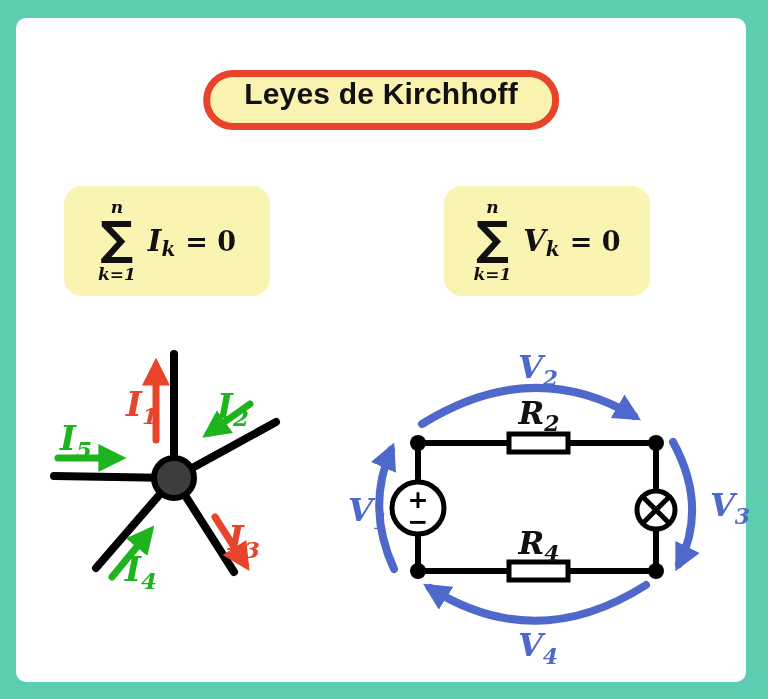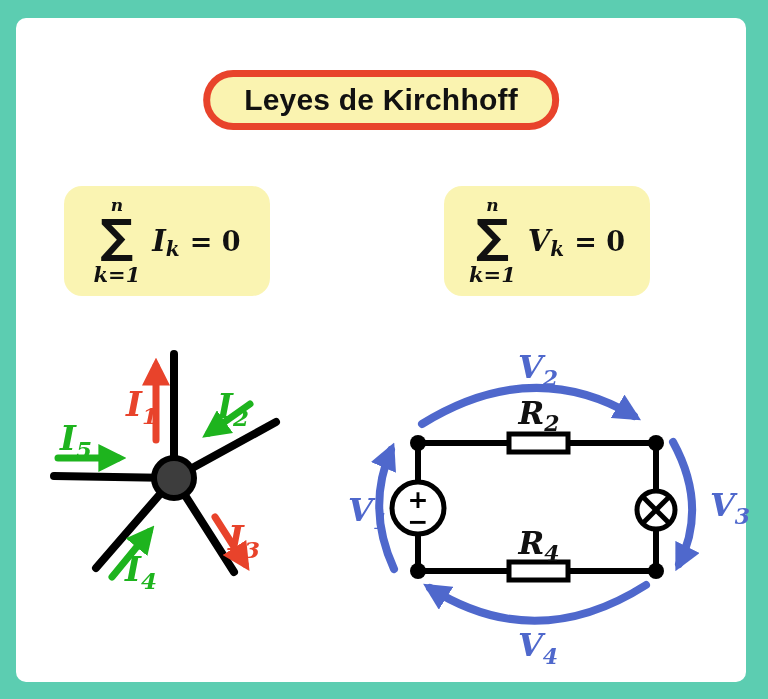--- a/index.html
+++ b/index.html
@@ -9,21 +9,21 @@
     font-family:"Liberation Sans", sans-serif;
   }
   .panel {
     position:absolute; left:16px; top:18px; width:730px; height:664px;
     background:#ffffff; border-radius:10px;
   }
   .title-box {
     position:absolute; left:50%; top:52px; transform:translateX(-50%);
     height:60px; box-sizing:border-box; padding:0 34px;
     background:#faf3b0; border:7px solid #e8432b; border-radius:30px;
-    display:flex; align-items:center; justify-content:center;
+    display:flex; justify-content:center;
   }
   .title-box span {
     font-size:30px; font-weight:bold; color:#111;
     letter-spacing:0.2px; white-space:nowrap;
   }
   .card {
     position:absolute; top:168px; width:206px; height:110px;
     background:#faf4b2; border-radius:18px;
     display:flex; align-items:center; justify-content:center; gap:12px;
   }
@@ -32,21 +32,21 @@
   .sigma-block {
     display:flex; flex-direction:column; align-items:center; line-height:1;
     font-family:"DejaVu Serif", serif; font-style:italic; font-weight:bold;
     color:#111;
   }
   .sigma-upper { font-size:17px; margin-bottom:1px; }
   .sigma-symbol {
     font-family:"DejaVu Sans", sans-serif; font-style:normal;
     font-size:46px; line-height:0.95; font-weight:bold;
   }
-  .sigma-lower { font-size:21px; margin-top:6px; }
+  .sigma-lower { font-size:17px; margin-top:6px; }
   .f-body {
     font-family:"DejaVu Serif", serif; color:#111; font-weight:bold;
     font-size:29px; display:flex; align-items:baseline;
   }
   .f-var { font-style:italic; }
   .f-sub { font-style:italic; font-size:20px; transform:translateY(5px); }
   .f-rhs { margin-left:10px; font-size:27px; }
   .node-svg    { position:absolute; left:30px;  top:320px; }
   .circuit-svg { position:absolute; left:330px; top:320px; }
 

